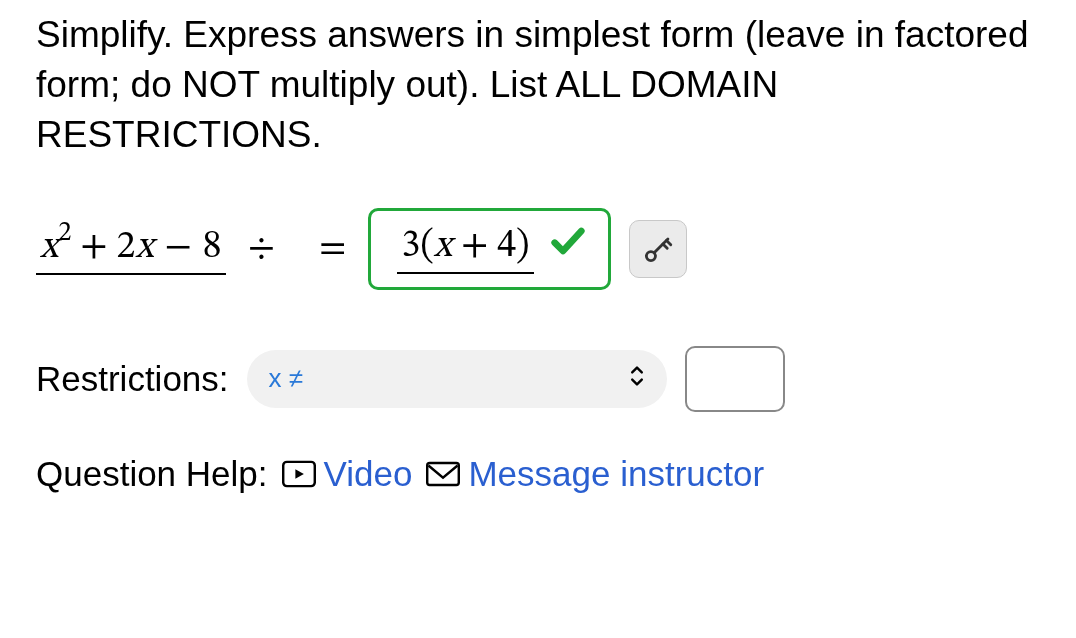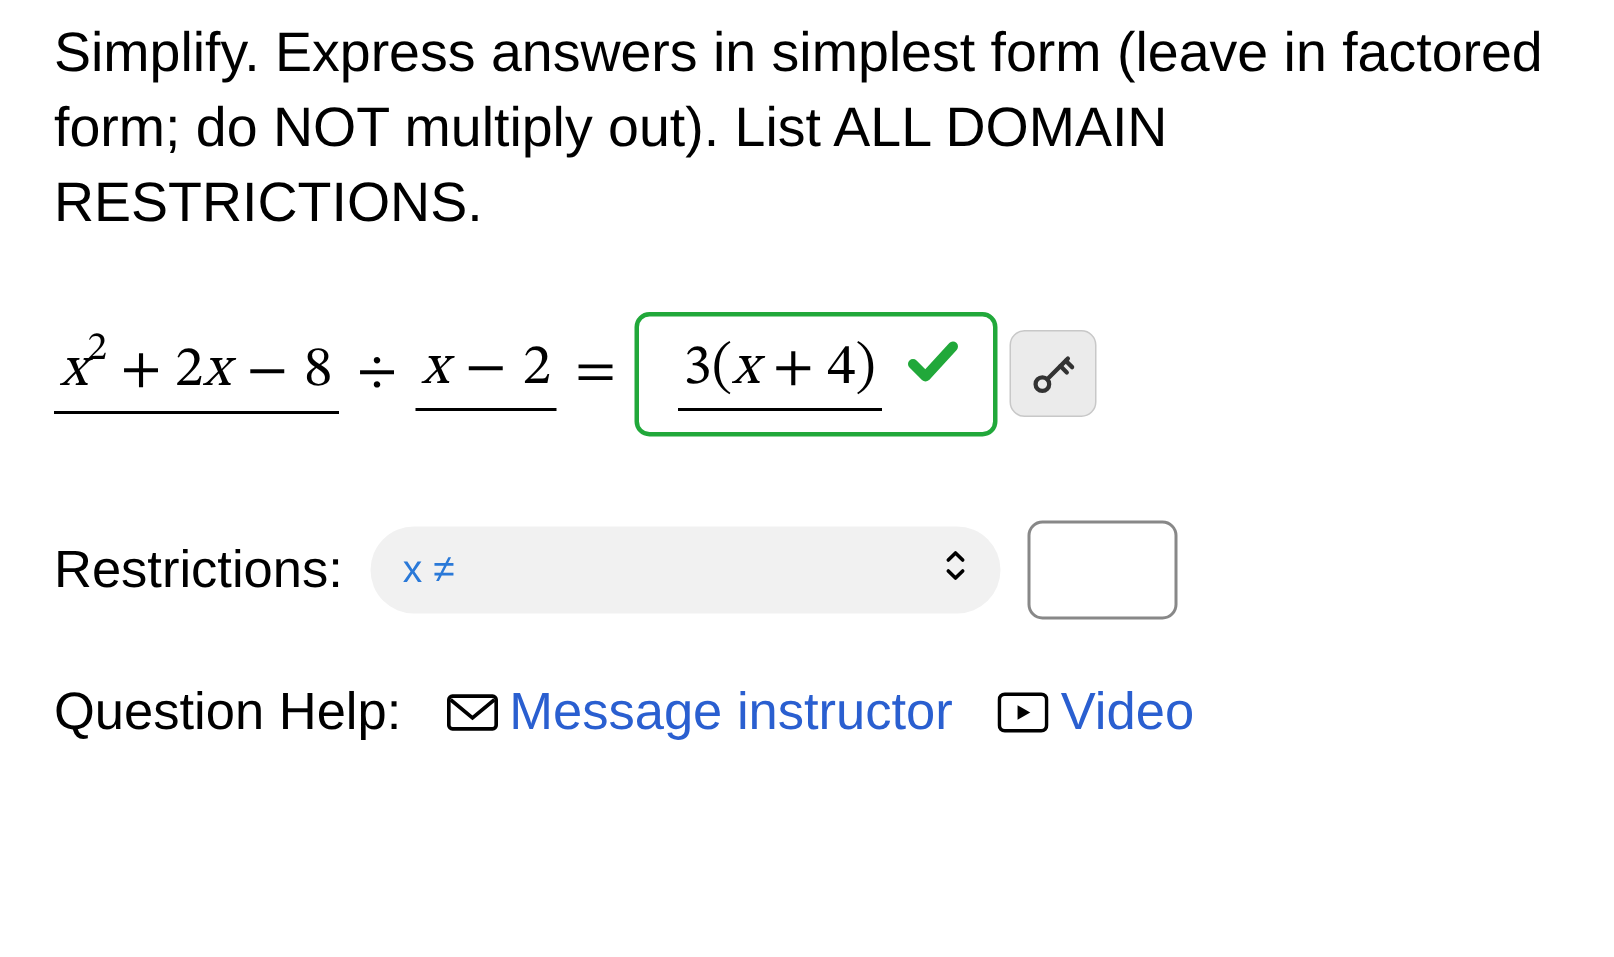--- a/index.html
+++ b/index.html
@@ -18,21 +18,21 @@
   }
   .prompt {
     font-size: 37px;
     line-height: 1.35;
     letter-spacing: 0px;
   }
   .math-row {
     margin-top: 48px;
     display: flex;
     align-items: center;
-    gap: 8px;
+    gap: 18px;
     font-family: "Cambria Math", "STIX Two Math", Cambria, "Times New Roman", serif;
     font-size: 38px;
   }
   .frac {
     display: inline-flex;
     flex-direction: column;
     align-items: center;
     vertical-align: middle;
   }
   .frac .num, .frac .den {
@@ -123,21 +123,21 @@
     height: 62px;
     border: 2px solid #888;
     border-radius: 10px;
   }
 
   .help-row {
     margin-top: 42px;
     font-size: 35px;
     display: flex;
     align-items: center;
-    gap: 30px;
+    gap: 14px;
     flex-wrap: wrap;
   }
   .help-label {
     font-family: "Trebuchet MS", Arial, sans-serif;
   }
   .help-link {
     color: #2a5fd0;
     display: inline-flex;
     align-items: center;
     gap: 8px;
@@ -169,23 +169,20 @@
     <span class="frac">
       <span class="num">
         <span style="font-style:italic">x</span><span class="sup">2</span> + 2<span style="font-style:italic">x</span> <span class="minus">−</span> 8
       </span>
       <span class="bar"></span>
     </span>
 
     <span class="op">÷</span>
 
     <span class="frac">
-      <span class="num">
-        <span style="font-style:italic">x</span> <span class="minus">−</span> 2
-      </span>
       <span class="bar"></span>
     </span>
 
     <span class="op">=</span>
 
     <span class="answer-box">
       <span class="frac">
         <span class="num">
           3(<span style="font-style:italic">x</span> + 4)
         </span>
@@ -222,31 +219,31 @@
     </div>
     <div class="small-box"></div>
   </div>
 
   <div class="help-row">
     <span class="help-label">Question Help:</span>
 
     <span class="help-link">
       <span class="help-icon">
         <svg viewBox="0 0 28 22">
-          <rect x="1" y="2" width="26" height="18" rx="2" ry="2" fill="none" stroke="#000" stroke-width="2"></rect>
-          <polyline points="2,4 14,14 26,4" fill="none" stroke="#000" stroke-width="2"></polyline>
-        </svg>
-      </span>
-      <span>Message instructor</span>
+          <rect x="1" y="1" width="26" height="20" rx="3" ry="3" fill="none" stroke="#000" stroke-width="2"></rect>
+          <polygon points="11,7 11,15 18,11" fill="#000"></polygon>
+        </svg>
+      </span>
+      <span>Video</span>
     </span>
 
     <span class="help-link">
       <span class="help-icon">
         <svg viewBox="0 0 28 22">
-          <rect x="1" y="1" width="26" height="20" rx="3" ry="3" fill="none" stroke="#000" stroke-width="2"></rect>
-          <polygon points="11,7 11,15 18,11" fill="#000"></polygon>
-        </svg>
-      </span>
-      <span>Video</span>
+          <rect x="1" y="2" width="26" height="18" rx="2" ry="2" fill="none" stroke="#000" stroke-width="2"></rect>
+          <polyline points="2,4 14,14 26,4" fill="none" stroke="#000" stroke-width="2"></polyline>
+        </svg>
+      </span>
+      <span>Message instructor</span>
     </span>
   </div>
 
 </div>
 
 </body></html>

